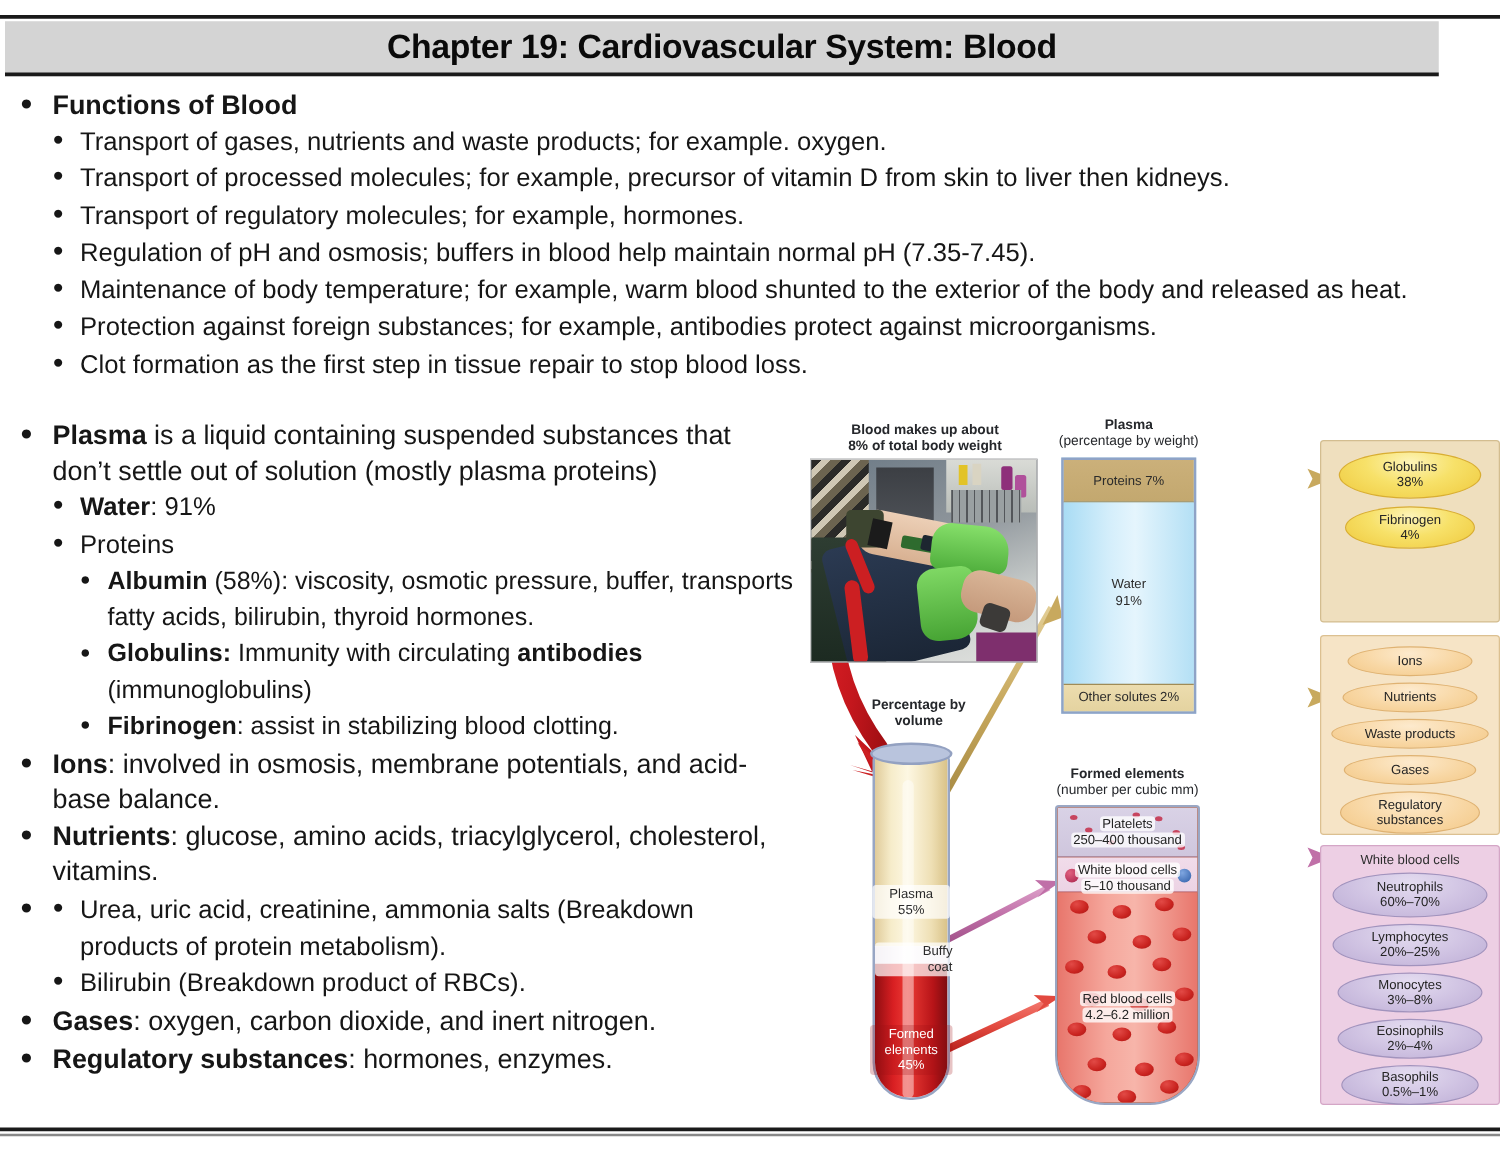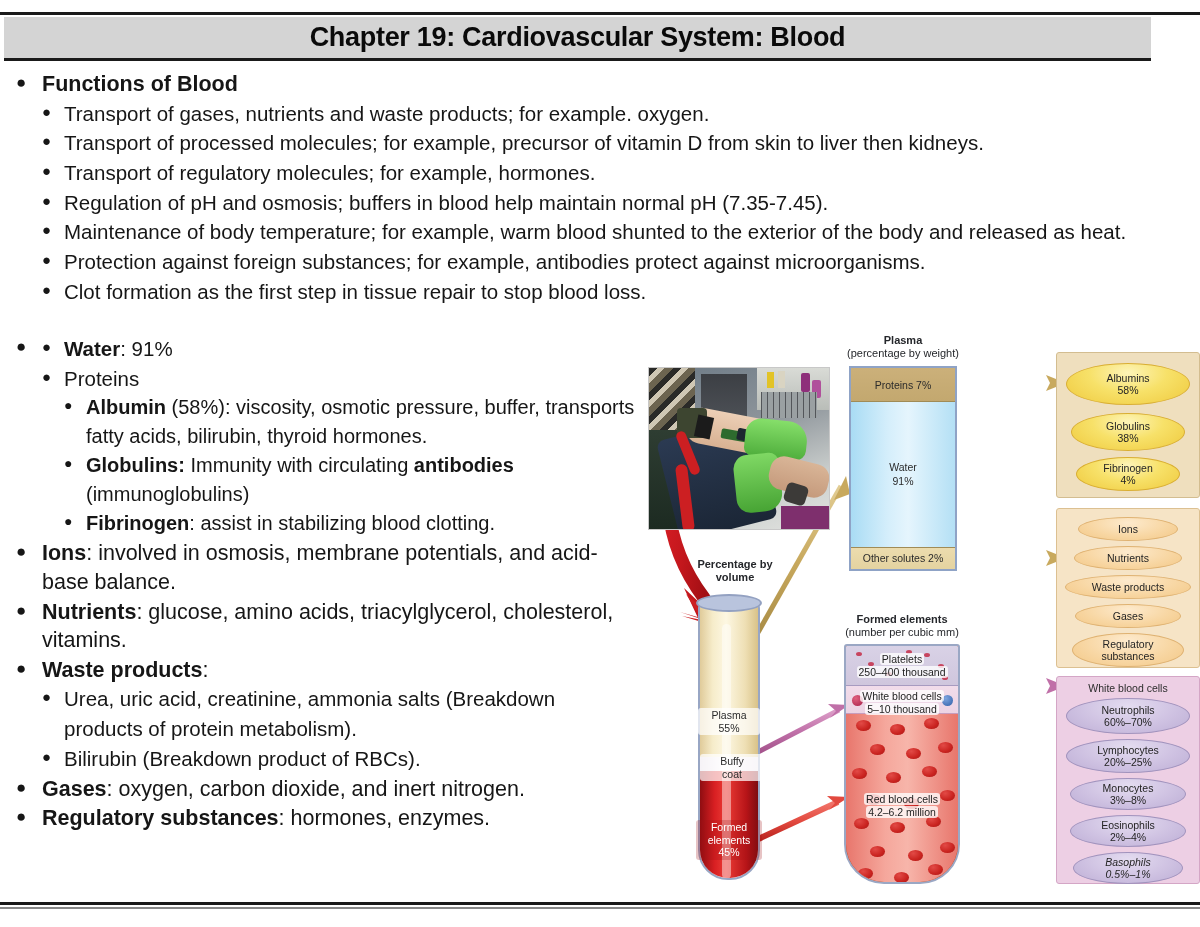--- a/index.html
+++ b/index.html
@@ -262,20 +262,21 @@
           </ul>
         </li>
       </ul>
     </div>
 
     <div class="lower-block">
       <ul class="lvl l1">
 
         <li class="item">
           <span class="bullet">●</span>
+          <span class="txt"><b>Plasma</b><span> is a liquid containing suspended substances that don’t settle out of solution (mostly plasma proteins)</span></span>
           <ul class="lvl l2">
             <li class="item">
               <span class="bullet">●</span>
               <span class="txt"><b>Water</b><span>: 91%</span></span>
             </li>
             <li class="item">
               <span class="bullet">●</span>
               <span class="txt">Proteins</span>
               <ul class="lvl l3">
                 <li class="item">
@@ -300,21 +301,20 @@
           <span class="txt"><b>Ions</b><span>: involved in osmosis, membrane potentials, and acid-base balance.</span></span>
         </li>
 
         <li class="item">
           <span class="bullet">●</span>
           <span class="txt"><b>Nutrients</b><span>: glucose, amino acids, triacylglycerol, cholesterol, vitamins.</span></span>
         </li>
 
         <li class="item">
           <span class="bullet">●</span>
-          <span class="txt"><b>Waste products</b><span>:</span></span>
           <ul class="lvl l2">
             <li class="item">
                 <span class="bullet">●</span>
                 <span class="txt">Urea, uric acid, creatinine, ammonia salts (Breakdown products of protein metabolism).</span>
               </li>
             <li class="item">
                 <span class="bullet">●</span>
                 <span class="txt">Bilirubin (Breakdown product of RBCs).</span>
               </li>
           </ul>
@@ -376,20 +376,24 @@
       <path d="M 118 418 L 203 374" stroke="url(#gPink)" stroke-width="5" fill="none"></path>
       <polygon points="213 369 192 368 200 375 194 382" fill="#c070a8"></polygon>
 
       <path d="M 325 350 L 418 350" stroke="url(#gPink)" stroke-width="4" fill="none"></path>
       <polygon points="430 350 410 342 414 350 410 358" fill="#c070a8"></polygon>
 
       <path d="M 118 505 L 202 466" stroke="url(#gRed)" stroke-width="6" fill="none"></path>
       <polygon points="213 461 191 460 199 467 193 474" fill="#e2493f"></polygon>
     </svg>
 
+    <div class="fig-cap" style="left:6px; top:2px; width:196px;">
+      <div>Blood makes up about</div>
+      <div>8% of total body weight</div>
+    </div>
 
     <div class="photo">
       <div class="ph" style="left:0;top:0;width:182px;height:163px;background:linear-gradient(160deg,#6c7a86 0%, #8d949a 40%, #cdd1cf 75%, #e3e4e1 100%);"></div>
       <div class="ph" style="left:0;top:0;width:46px;height:90px;background:repeating-linear-gradient(135deg,#2a2a28 0 6px,#cfc7b4 6px 11px,#6c6450 11px 17px);"></div>
       <div class="ph" style="left:108px;top:0;width:74px;height:42px;background:linear-gradient(180deg,#d9dbd6,#b9bdb8);"></div>
       <div class="ph" style="left:118px;top:4px;width:7px;height:16px;background:#e2c327;"></div>
       <div class="ph" style="left:129px;top:3px;width:7px;height:17px;background:#d9d4c2;"></div>
       <div class="ph" style="left:152px;top:5px;width:9px;height:19px;background:#8e2f7a;border-radius:2px;"></div>
       <div class="ph" style="left:163px;top:12px;width:9px;height:18px;background:#b0509b;border-radius:2px;"></div>
       <div class="ph" style="left:112px;top:24px;width:56px;height:26px;background:repeating-linear-gradient(90deg,#53565a 0 1px,transparent 1px 6px),#9aa0a2;"></div>
@@ -420,21 +424,21 @@
         <div class="tube-plasma"></div>
         <div class="tube-buffy"></div>
         <div class="tube-rbc"></div>
         <div class="tube-gloss"></div>
       </div>
       <div class="tube-top-ellipse"></div>
       <div class="tube-label" style="left:14px; top:120px; width:62px;">
         <div>Plasma</div>
         <div>55%</div>
       </div>
-      <div class="tube-label" style="left:16px; top:166px; width:64px;">
+      <div class="tube-label" style="left:16px; top:166px; width:64px;text-align:right;">
         <div>Buffy</div>
         <div>coat</div>
       </div>
       <div class="tube-label onred" style="left:12px; top:232px; width:66px;">
         <div>Formed</div>
         <div>elements</div>
         <div>45%</div>
       </div>
     </div>
 
@@ -508,24 +512,20 @@
       </div>
       <div class="fe-label" style="top:147px;">
         <span class="pill">Red blood cells</span>
       </div>
       <div class="fe-label" style="top:160px;">
         <span class="pill">4.2–6.2 million</span>
       </div>
     </div>
 
     <div class="panel gold" style="left:420px; top:16px; width:144px; height:146px;">
-      <div class="oval y1" style="width:124px; height:42px; margin-top:10px;">
-        <div>Albumins</div>
-        <div>58%</div>
-      </div>
       <div class="oval y1" style="width:114px; height:38px; margin-top:8px;">
         <div>Globulins</div>
         <div>38%</div>
       </div>
       <div class="oval y1" style="width:104px; height:34px; margin-top:6px;">
         <div>Fibrinogen</div>
         <div>4%</div>
       </div>
     </div>
 
@@ -559,21 +559,21 @@
         <div>20%–25%</div>
       </div>
       <div class="oval p1" style="width:116px; height:32px;">
         <div>Monocytes</div>
         <div>3%–8%</div>
       </div>
       <div class="oval p1" style="width:116px; height:32px;">
         <div>Eosinophils</div>
         <div>2%–4%</div>
       </div>
-      <div class="oval p1" style="width:110px; height:32px;font-style:italic;">
+      <div class="oval p1" style="width:110px; height:32px;">
         <div>Basophils</div>
         <div>0.5%–1%</div>
       </div>
     </div>
 
   </div>
 
   <div class="bottom-rule"></div>
   <div class="bottom-rule2"></div>
 </div>

